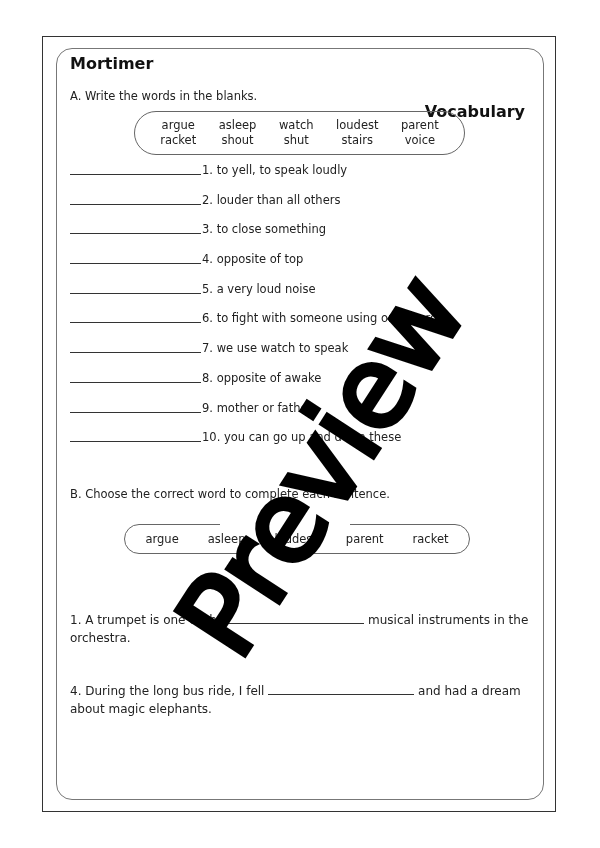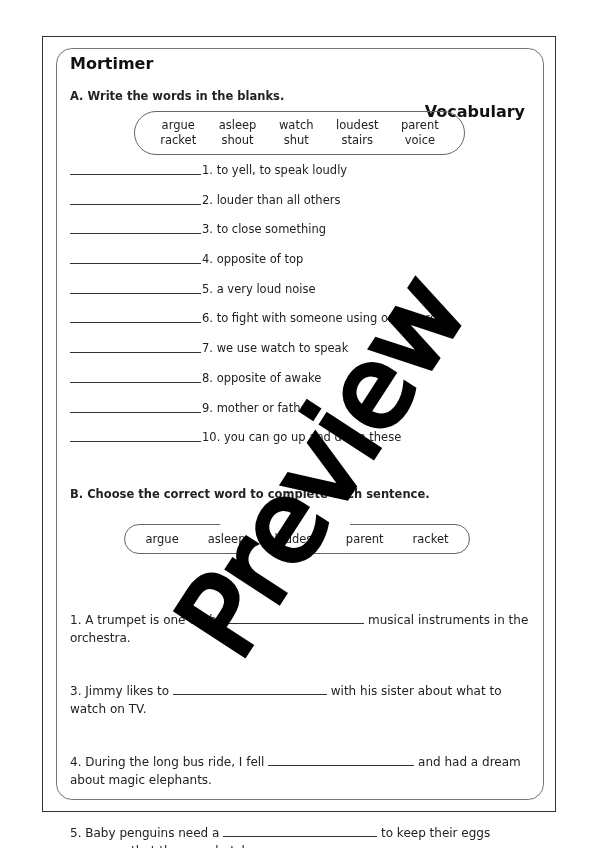--- a/index.html
+++ b/index.html
@@ -42,21 +42,20 @@
       color: #111111;
     }
     .header-left { left: 70px; }
     .header-right { right: 75px; margin-top: 48px; }
 
     .section-title {
       position: absolute;
       left: 70px;
       font-size: 11.5px;
       color: #222222;
-      font-weight: bold;
     }
     .wordbox-a {
       position: absolute;
       left: 134px;
       top: 111px;
       width: 331px;
       height: 44px;
       border: 1.2px solid #666666;
       border-radius: 22px;
       box-sizing: border-box;
@@ -240,23 +239,17 @@
   <span>loudest</span>
   <span>parent</span>
   <span>racket</span>
 </div>
 
 <div class="sentences">
   <div class="sentence">
     <span>1. A trumpet is one of the </span><span class="blank-inline" style="width:136px;"></span><span> musical instruments in the orchestra.</span>
   </div>
   <div class="sentence">
-    <span>3. Jimmy likes to </span><span class="blank-inline" style="width:154px;"></span><span> with his sister about what to watch on TV.</span>
-  </div>
-  <div class="sentence">
     <span>4. During the long bus ride, I fell </span><span class="blank-inline" style="width:146px;"></span><span> and had a dream about magic elephants.</span>
   </div>
-  <div class="sentence">
-    <span>5. Baby penguins need a </span><span class="blank-inline" style="width:154px;"></span><span> to keep their eggs warms so that they can hatch.</span>
-  </div>
 </div>
 
 <div class="watermark">Preview</div>
 
 </body></html>

